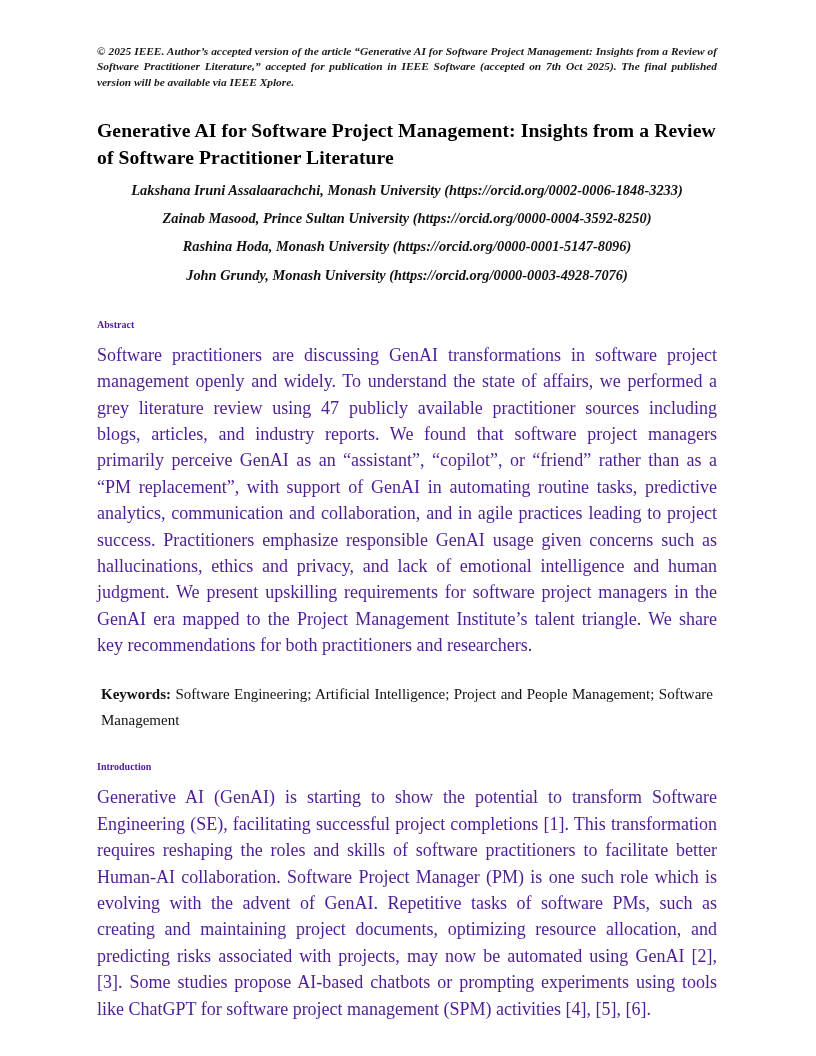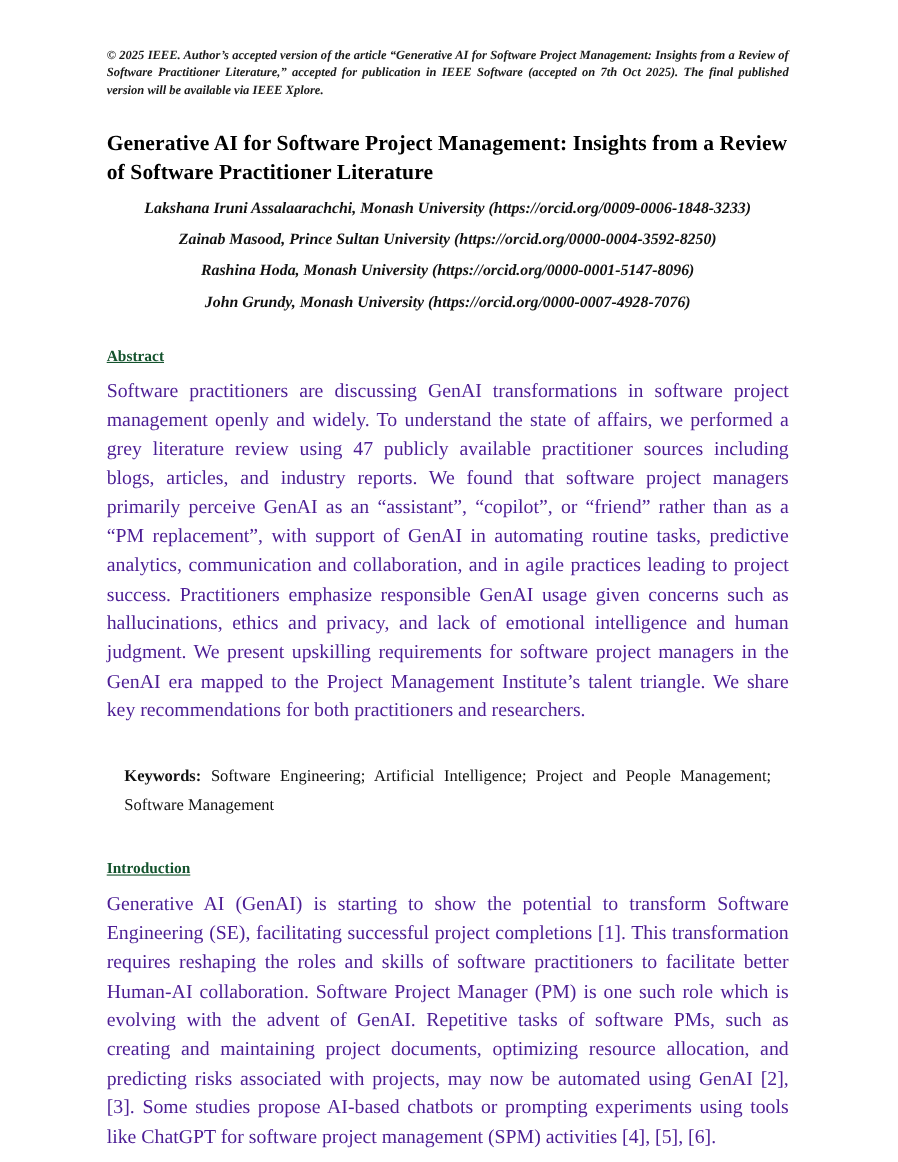--- a/index.html
+++ b/index.html
@@ -66,26 +66,25 @@
     font-style: italic;
     font-weight: 600;
     line-height: 28.2px;
     text-align: center;
     color: #111111;
     white-space: nowrap;
   }
 
   
   .section-heading {
-    font-size: 14px;
+    font-size: 10px;
     font-weight: bold;
     line-height: 20px;
-    color: #14532d;
+    color: #4c1d95;
     margin: 0;
-    text-decoration: underline;
   }
   .heading-abstract { padding-top: 26px; }
   .heading-intro    { padding-top: 20px; }
 
   
   .body-text {
     font-size: 18px;
     line-height: 26.4px;
     text-align: justify;
     text-justify: inter-word;
@@ -93,45 +92,45 @@
     margin: 0;
     padding-top: 7px;
     hyphens: none;
   }
   .keywords {
     font-size: 15px;
     line-height: 26.4px;
     text-align: justify;
     text-justify: inter-word;
     color: #111111;
-    margin: 16px;
+    margin: 4px;
     padding-top: 18px;
   }
   .keywords .kw-label {
     font-weight: bold;
   }
   .last-line-natural {
     text-align-last: left;
   }
 </style>
 </head>
 <body>
 
 <div class="page">
   <div class="content">
 
     <p class="copyright">© 2025 IEEE. Author’s accepted version of the article “Generative AI for Software Project Management: Insights from a Review of Software Practitioner Literature,” accepted for publication in IEEE Software (accepted on 7th Oct 2025). The final published version will be available via IEEE Xplore.</p>
 
     <h1 class="title">Generative AI for Software Project Management: Insights from a Review of Software Practitioner Literature</h1>
 
     <div class="authors">
-      <div class="author-line">Lakshana Iruni Assalaarachchi, Monash University (https://orcid.org/0009-0006-1848-3233)</div>
+      <div class="author-line">Lakshana Iruni Assalaarachchi, Monash University (https://orcid.org/0002-0006-1848-3233)</div>
       <div class="author-line">Zainab Masood, Prince Sultan University (https://orcid.org/0000-0004-3592-8250)</div>
       <div class="author-line">Rashina Hoda, Monash University (https://orcid.org/0000-0001-5147-8096)</div>
-      <div class="author-line">John Grundy, Monash University (https://orcid.org/0000-0007-4928-7076)</div>
+      <div class="author-line">John Grundy, Monash University (https://orcid.org/0000-0003-4928-7076)</div>
     </div>
 
     <h2 class="section-heading heading-abstract">Abstract</h2>
 
     <p class="body-text last-line-natural">Software practitioners are discussing GenAI transformations in software project management openly and widely. To understand the state of affairs, we performed a grey literature review using 47 publicly available practitioner sources including blogs, articles, and industry reports. We found that software project managers primarily perceive GenAI as an “assistant”, “copilot”, or “friend” rather than as a “PM replacement”, with support of GenAI in automating routine tasks, predictive analytics, communication and collaboration, and in agile practices leading to project success. Practitioners emphasize responsible GenAI usage given concerns such as hallucinations, ethics and privacy, and lack of emotional intelligence and human judgment. We present upskilling requirements for software project managers in the GenAI era mapped to the Project Management Institute’s talent triangle. We share key recommendations for both practitioners and researchers.</p>
 
     <p class="keywords last-line-natural">
       <span class="kw-label">Keywords:</span><span> Software Engineering; Artificial Intelligence; Project and People Management; Software Management</span>
     </p>
 

